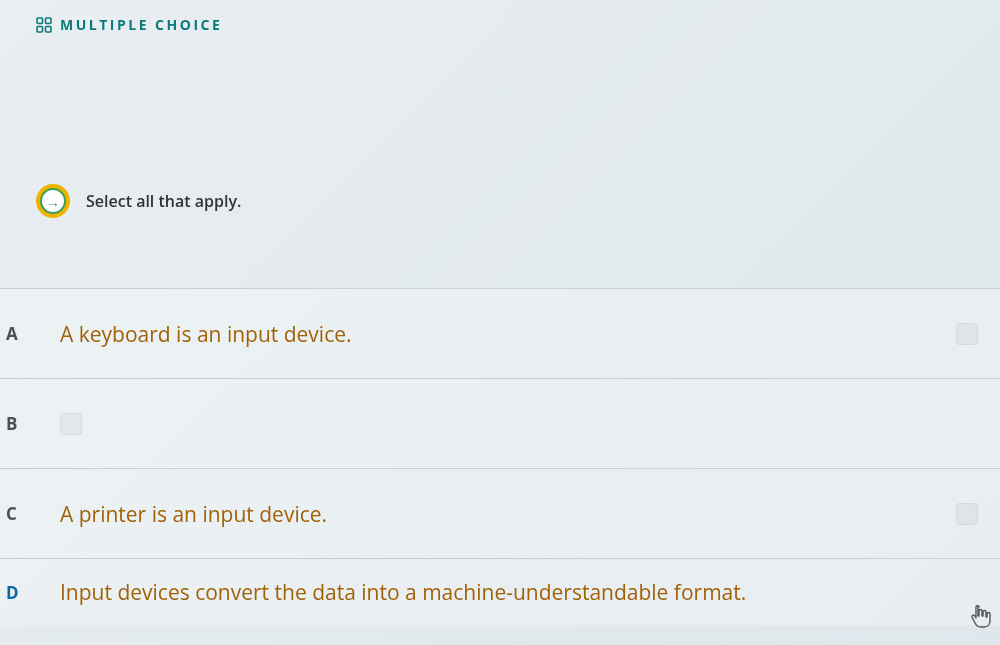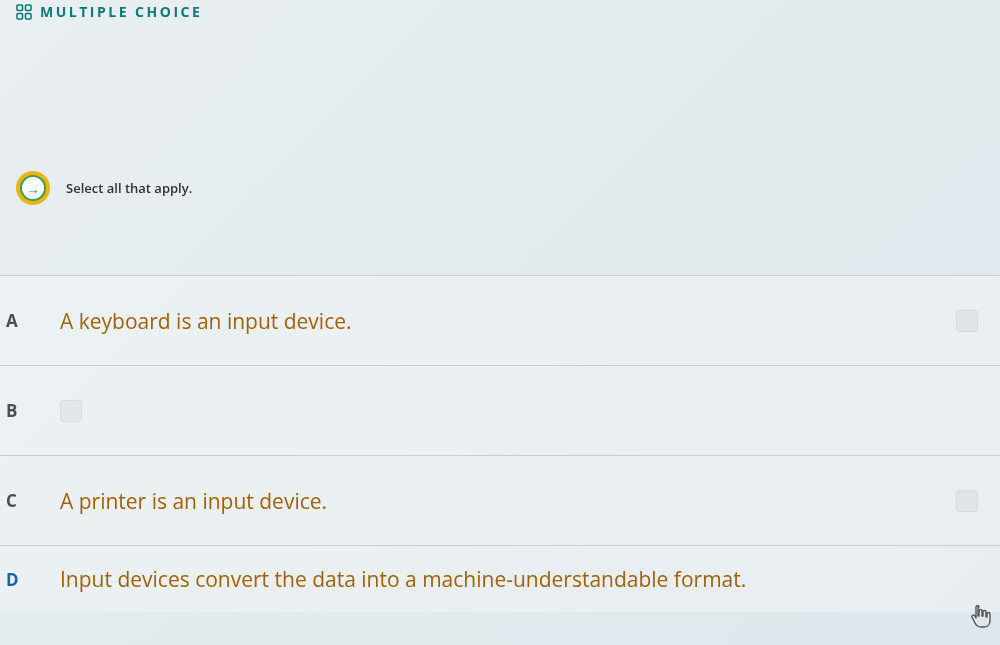--- a/index.html
+++ b/index.html
@@ -7,21 +7,22 @@
       width: 1000px;
       height: 645px;
       font-family: "Segoe UI", "Open Sans", -apple-system, Roboto, sans-serif;
       background: linear-gradient(135deg, #e8eef1 0%, #dfe7ec 100%);
       color: #3a3f44;
       overflow: hidden;
       position: relative;
     }
 
     .container {
-      padding: 0 0 0 16px;
+      padding: 0 0 0 36px;
+      margin-top: 13px;
     }
 
     
     .header {
       display: flex;
       align-items: center;
       gap: 8px;
       padding-top: 2px;
       letter-spacing: 2.5px;
       font-size: 14px;
@@ -66,21 +67,21 @@
       border: 2px solid #3aa05a;
       background: #fff;
       display: flex;
       align-items: center;
       justify-content: center;
       font-size: 14px;
       font-weight: 700;
       color: #2aa060;
     }
     .instruction-text {
-      font-size: 13px;
+      font-size: 16px;
       color: #333;
       font-weight: 600;
     }
 
     
     .options {
       margin-top: 70px;
       margin-left: -28px;
       border-top: 1px solid #c7cfd4;
     }

